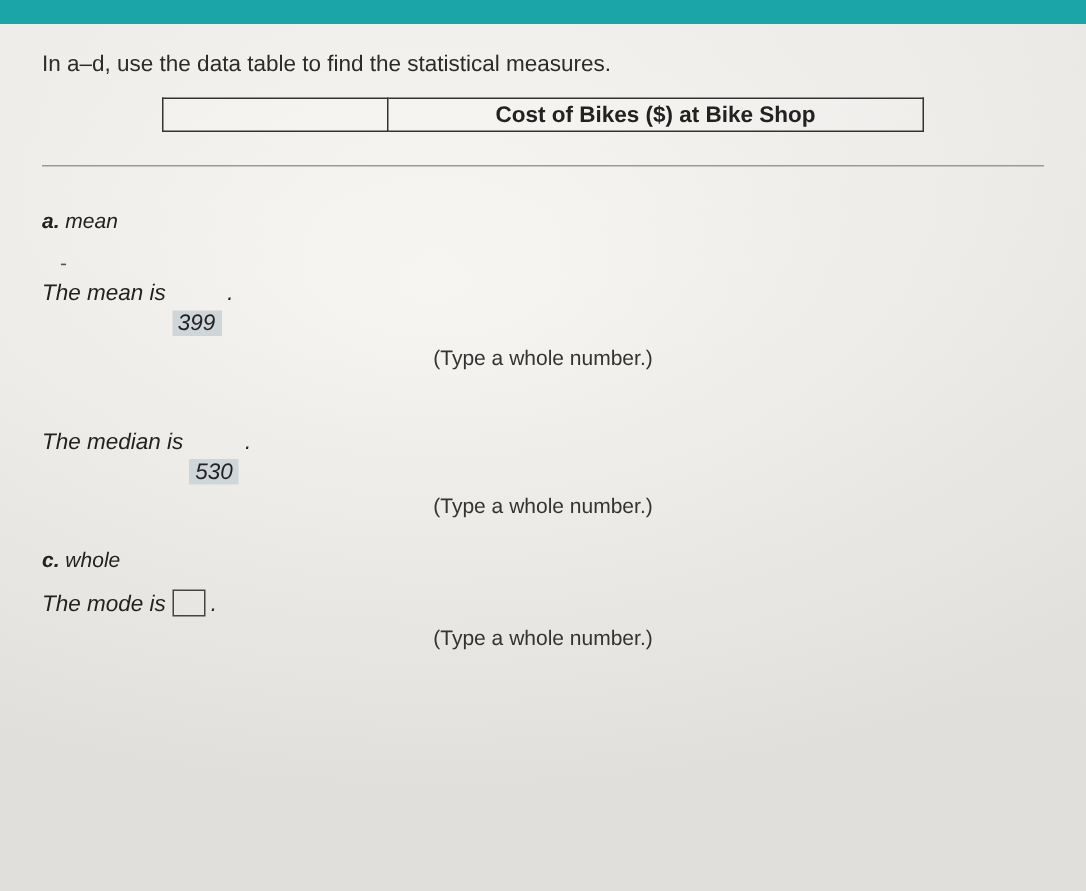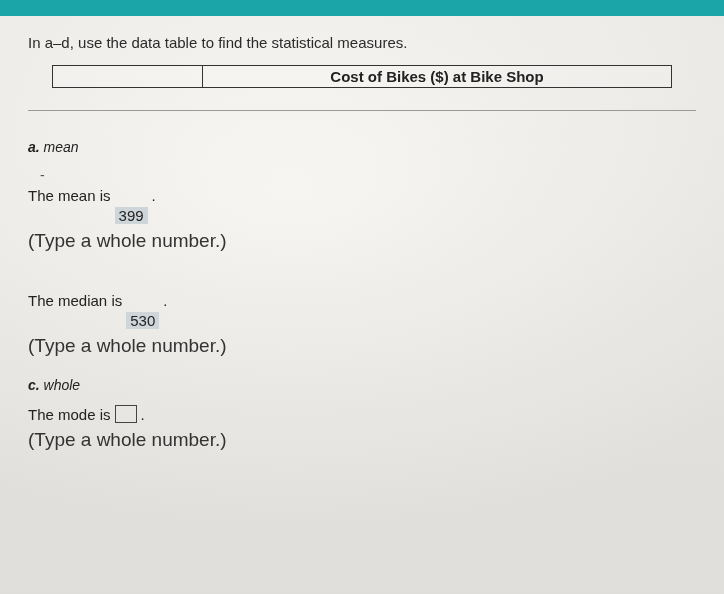--- a/index.html
+++ b/index.html
@@ -33,21 +33,21 @@
       background: radial-gradient(ellipse 80% 60% at 40% 30%, rgba(255,255,255,0.25), rgba(0,0,0,0.06));
       pointer-events: none;
     }
     .instruction {
       font-size: 15px;
       color: #2b2b2b;
       margin-bottom: 14px;
     }
     .data-table {
       margin: 0 auto 18px auto;
-      width: 620px;
+      width: 508px;
       border-collapse: collapse;
     }
     .data-table td {
       border: 1px solid #333;
       padding: 2px 8px;
       text-align: center;
       font-size: 15px;
       color: #222;
       background: rgba(255,255,255,0.15);
     }
@@ -74,40 +74,42 @@
     .qlabel .lbl-letter {
       font-weight: bold;
     }
     .answer-line {
       font-size: 15px;
       color: #222;
       margin-bottom: 6px;
       display: flex;
       align-items: center;
       gap: 4px;
+      font-style: italic;
     }
     .answer-value {
       background: #cfd6da;
       padding: 0 4px;
       display: inline-block;
       min-width: 28px;
       text-align: center;
       margin-top: 40px;
     }
     .answer-box {
       display: inline-block;
       width: 22px;
       height: 18px;
       border: 1.5px solid #444;
       vertical-align: middle;
     }
     .hint {
-      font-size: 19px;
+      font-size: 14px;
       color: #333;
       margin-bottom: 4px;
+      text-align: center;
     }
     .bullet-dash {
       position: absolute;
       left: 12px;
       font-size: 14px;
       color: #555;
     }
     .content-area {
       position: relative;
     }

